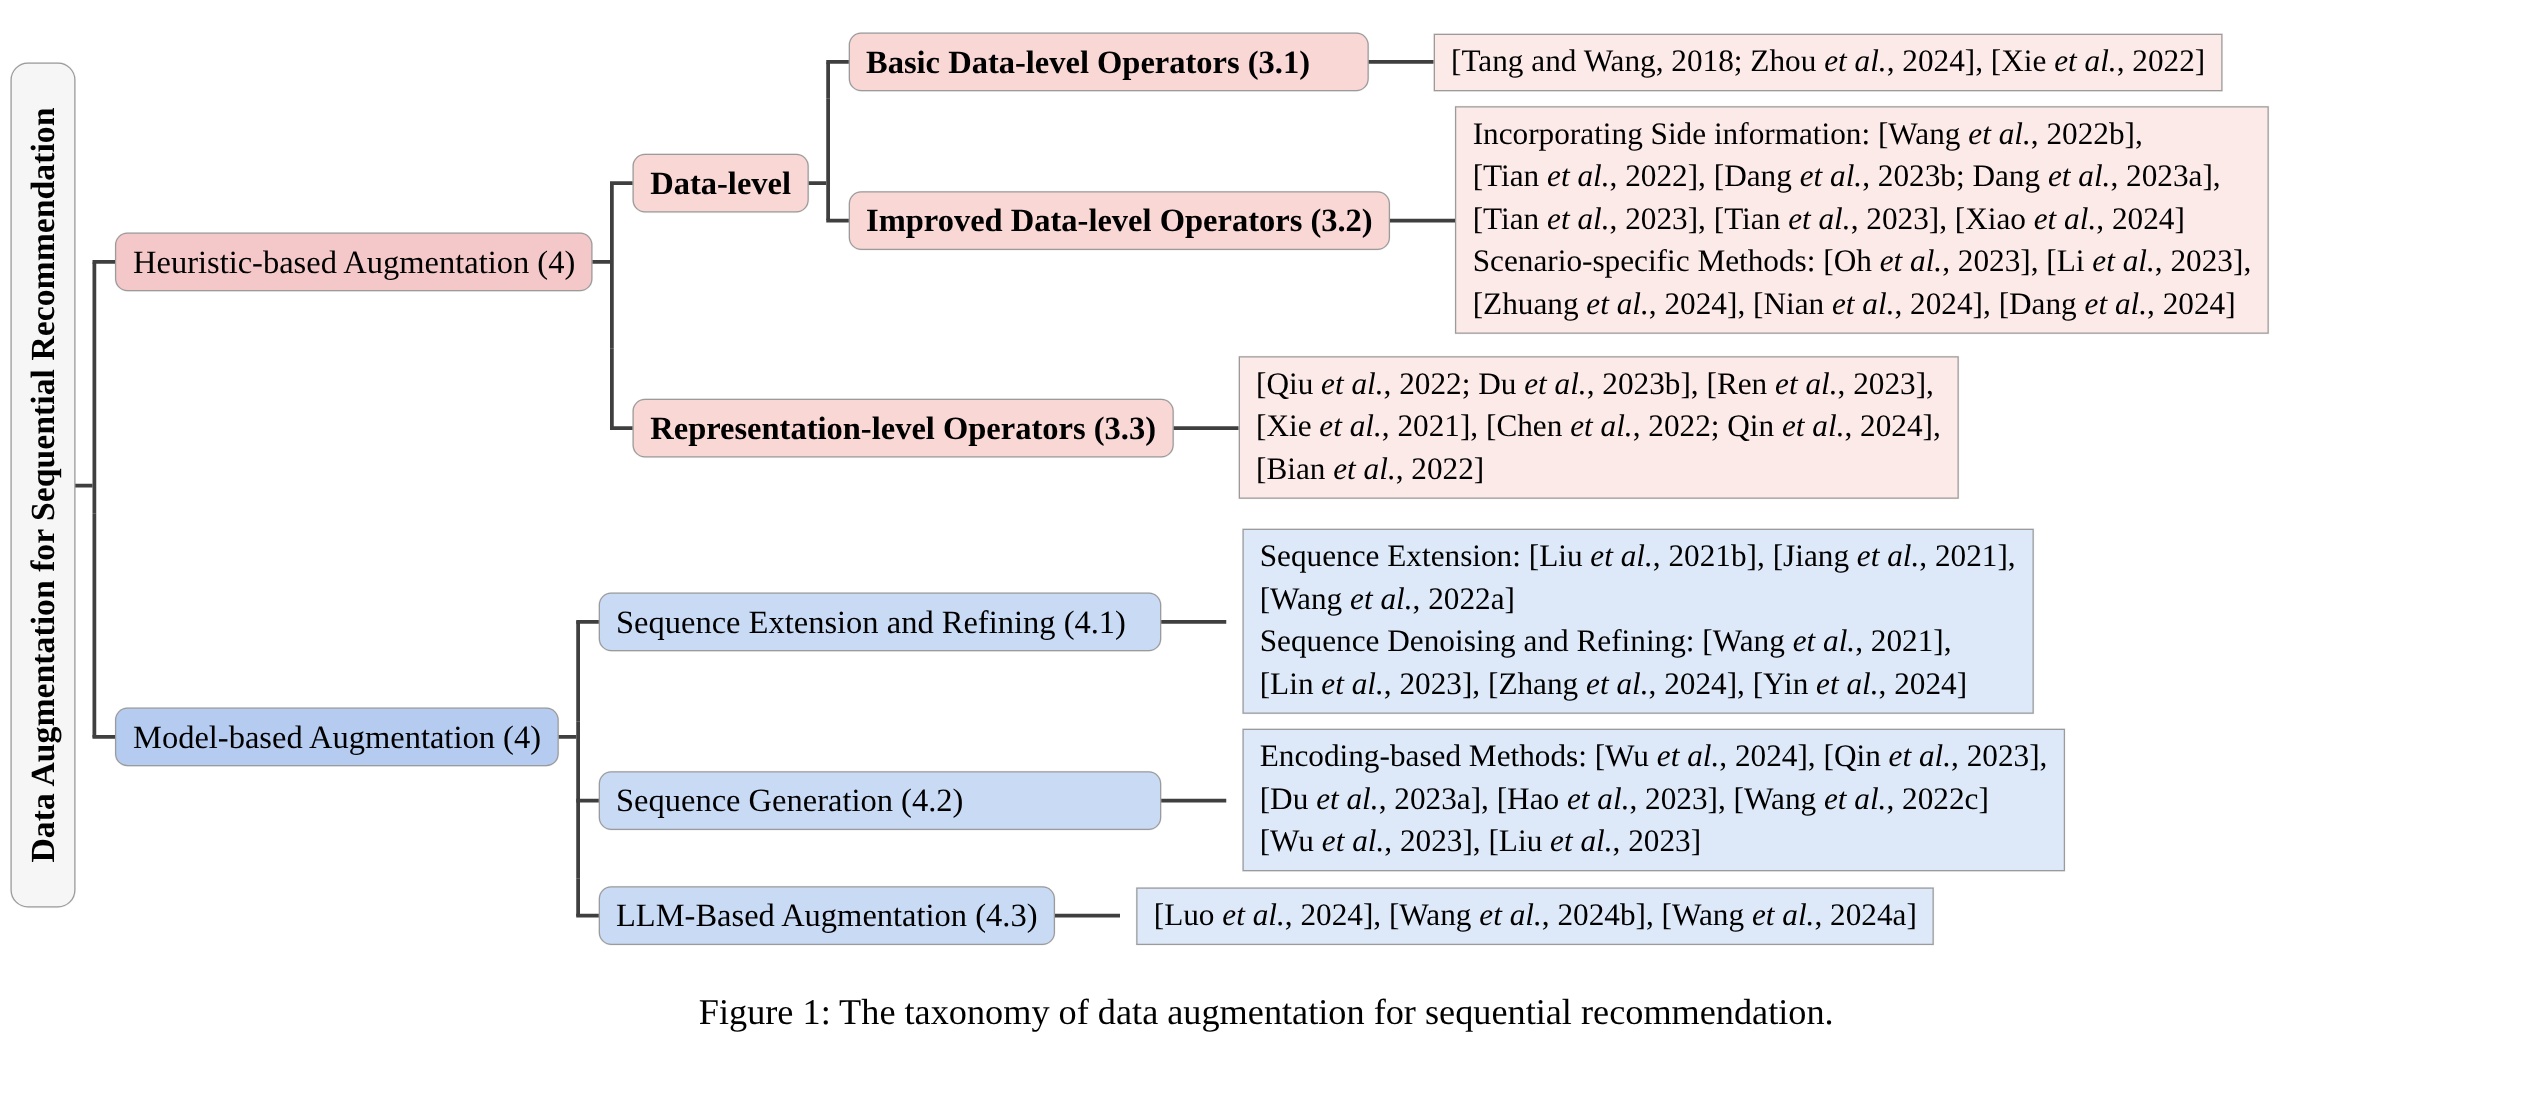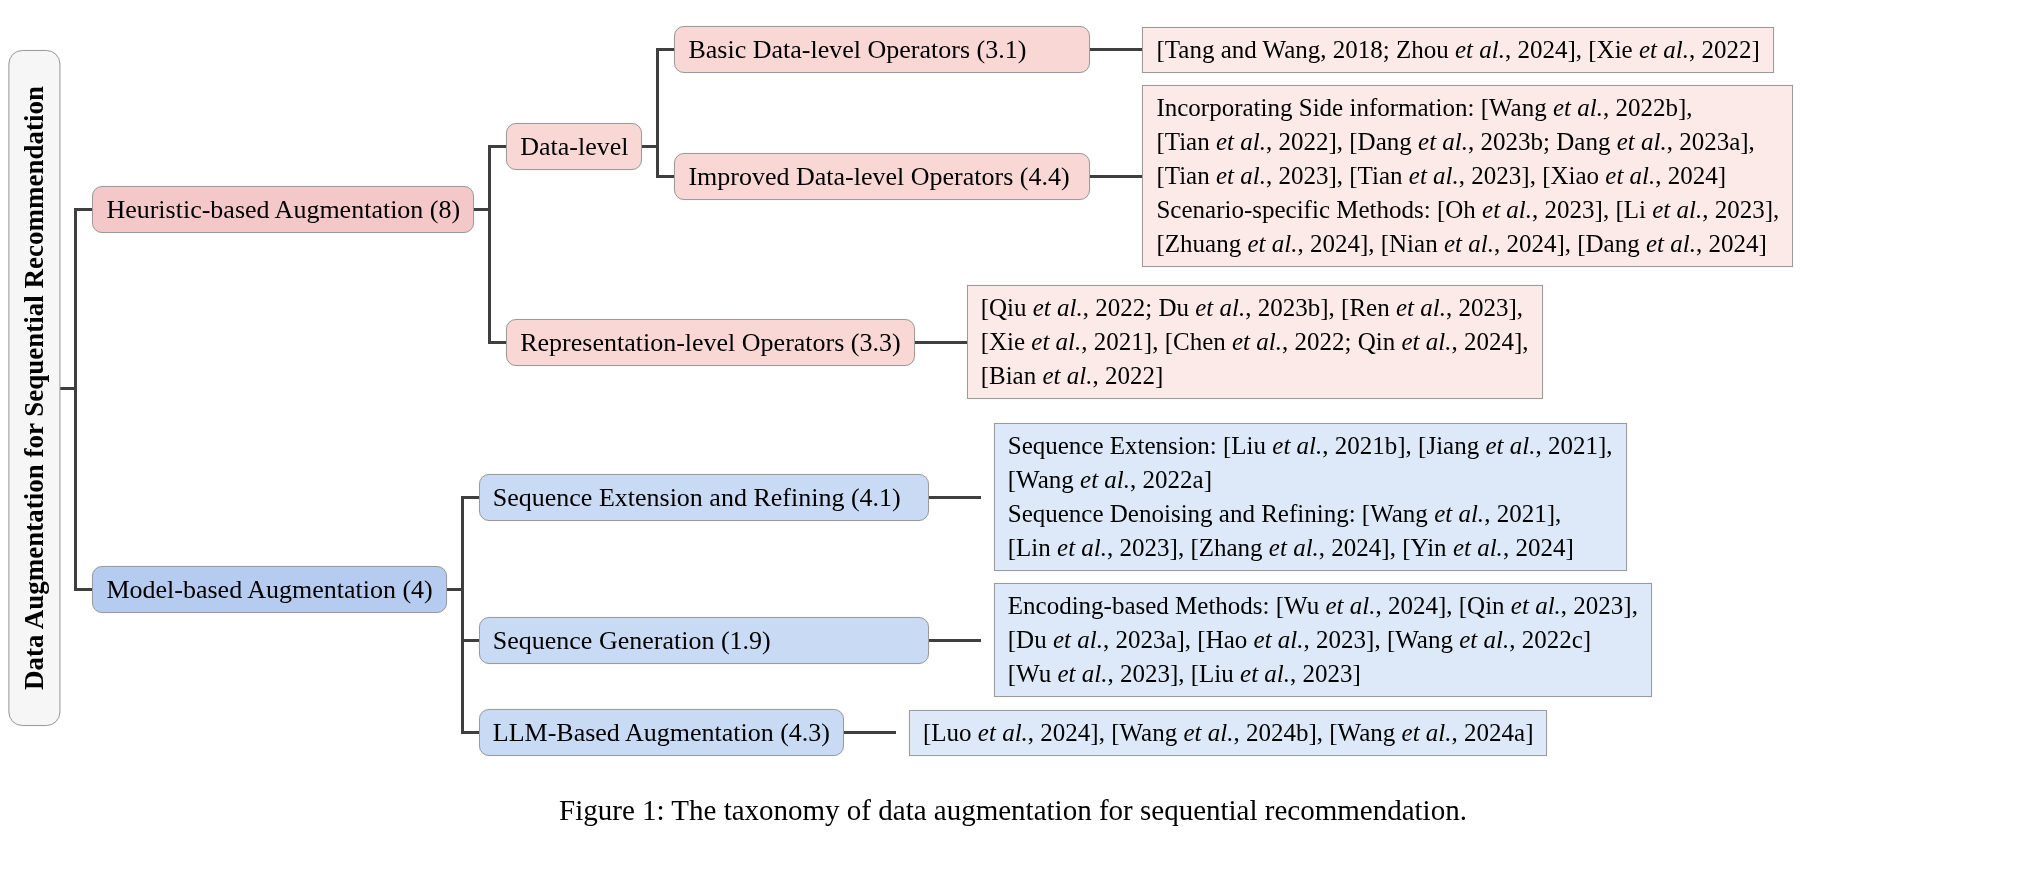--- a/index.html
+++ b/index.html
@@ -27,21 +27,21 @@
     border:1.5px solid var(--box-border);border-radius:10px;
     padding:7px 13px;font-size:26px;line-height:1.2;white-space:nowrap;
     box-shadow:0 0 0 0.5px rgba(0,0,0,0.05);
   }
   .root-box{
     background:var(--root-bg);border-radius:14px;height:676px;flex:none;
     writing-mode:vertical-rl;transform:rotate(180deg);text-align:center;
     font-weight:bold;font-size:27px;padding:10px 9px;
   }
   .pink-l1{background:var(--pink-l1);}
-  .pink-node{background:var(--pink-node);}
+  .pink-node{background:var(--pink-node);font-weight:bold;}
   .pink-leaf{background:var(--pink-leaf);}
   .blue-l1{background:var(--blue-l1);}
   .blue-node{background:var(--blue-node);}
   .blue-leaf{background:var(--blue-leaf);margin-left:13px;}
   .leaf{border-radius:0;font-size:25px;line-height:34px;padding:5px 13px;}
   .leaf div{white-space:nowrap;}
   .mw-ops{min-width:416px;}
   .mw-seq{min-width:450px;font-family:Liberation Serif, serif;}
   .caption{width:2010px;text-align:center;font-size:29px;margin-top:26px;}
 </style>
@@ -51,21 +51,21 @@
 <div class="canvas">
 
   <div class="tree-row">
     <div class="box root-box">Data Augmentation for Sequential Recommendation</div>
     <div class="stub"></div>
 
     <div class="children">
 
       <div class="child">
         <div class="tree-row">
-          <div class="box pink-l1">Heuristic-based Augmentation (8)</div>
+          <div class="box pink-l1">Heuristic-based Augmentation (4)</div>
           <div class="stub"></div>
           <div class="children">
 
             <div class="child">
               <div class="tree-row">
                 <div class="box pink-node">Data-level</div>
                 <div class="stub"></div>
                 <div class="children">
 
                   <div class="child">
@@ -73,21 +73,21 @@
                       <div class="box pink-node mw-ops">Basic Data-level Operators (3.1)</div>
                       <div class="stub-m"></div>
                       <div class="box leaf pink-leaf">
                           <div>[Tang and Wang, 2018; Zhou <i>et al.</i>, 2024], [Xie <i>et al.</i>, 2022]</div>
                         </div>
                     </div>
                   </div>
 
                   <div class="child">
                     <div class="tree-row">
-                      <div class="box pink-node mw-ops">Improved Data-level Operators (4.4)</div>
+                      <div class="box pink-node mw-ops">Improved Data-level Operators (3.2)</div>
                       <div class="stub-m"></div>
                       <div class="box leaf pink-leaf">
                           <div>Incorporating Side information: [Wang <i>et al.</i>, 2022b],</div>
                           <div>[Tian <i>et al.</i>, 2022], [Dang <i>et al.</i>, 2023b; Dang <i>et al.</i>, 2023a],</div>
                           <div>[Tian <i>et al.</i>, 2023], [Tian <i>et al.</i>, 2023], [Xiao <i>et al.</i>, 2024]</div>
                           <div>Scenario-specific Methods: [Oh <i>et al.</i>, 2023], [Li <i>et al.</i>, 2023],</div>
                           <div>[Zhuang <i>et al.</i>, 2024], [Nian <i>et al.</i>, 2024], [Dang <i>et al.</i>, 2024]</div>
                         </div>
                     </div>
                   </div>
@@ -126,21 +126,21 @@
                     <div>Sequence Extension: [Liu <i>et al.</i>, 2021b], [Jiang <i>et al.</i>, 2021],</div>
                     <div>[Wang <i>et al.</i>, 2022a]</div>
                     <div>Sequence Denoising and Refining: [Wang <i>et al.</i>, 2021],</div>
                     <div>[Lin <i>et al.</i>, 2023], [Zhang <i>et al.</i>, 2024], [Yin <i>et al.</i>, 2024]</div>
                   </div>
               </div>
             </div>
 
             <div class="child">
               <div class="tree-row">
-                <div class="box blue-node mw-seq">Sequence Generation (1.9)</div>
+                <div class="box blue-node mw-seq">Sequence Generation (4.2)</div>
                 <div class="stub-m"></div>
                 <div class="box leaf blue-leaf">
                     <div>Encoding-based Methods: [Wu <i>et al.</i>, 2024], [Qin <i>et al.</i>, 2023],</div>
                     <div>[Du <i>et al.</i>, 2023a], [Hao <i>et al.</i>, 2023], [Wang <i>et al.</i>, 2022c]</div>
                     <div>[Wu <i>et al.</i>, 2023], [Liu <i>et al.</i>, 2023]</div>
                   </div>
               </div>
             </div>
 
             <div class="child">

